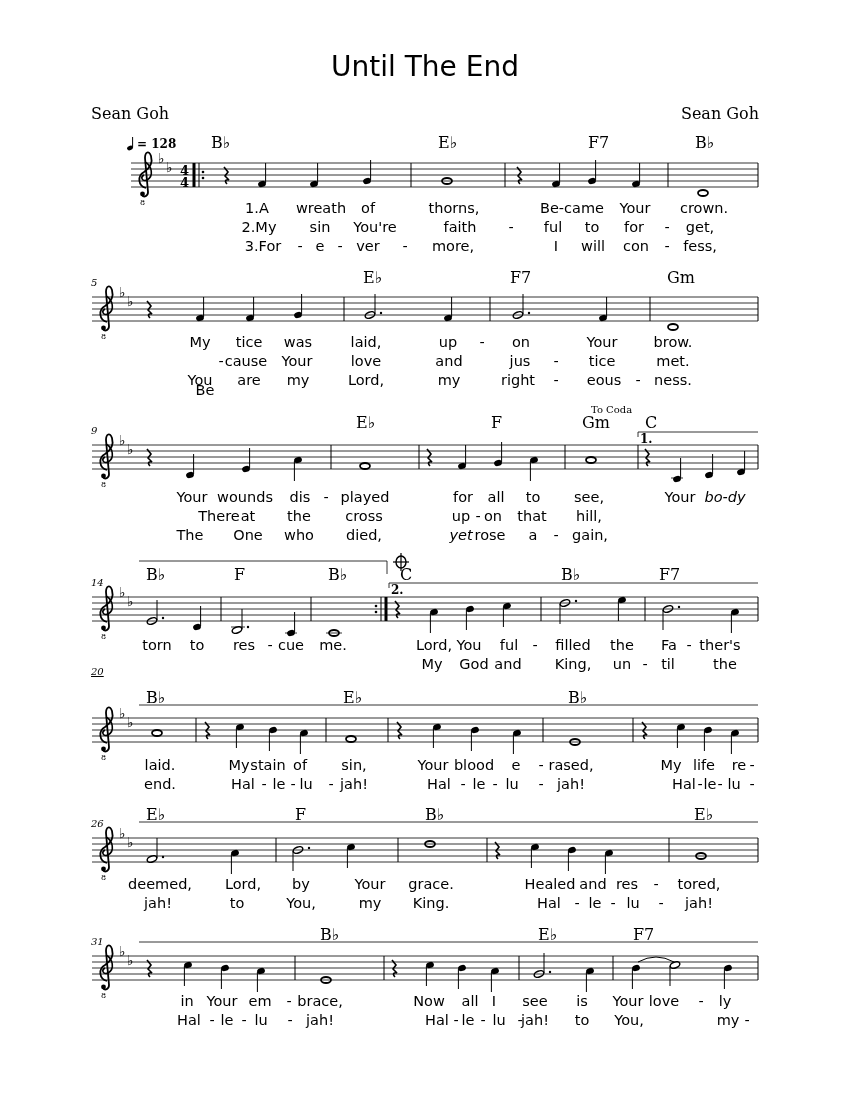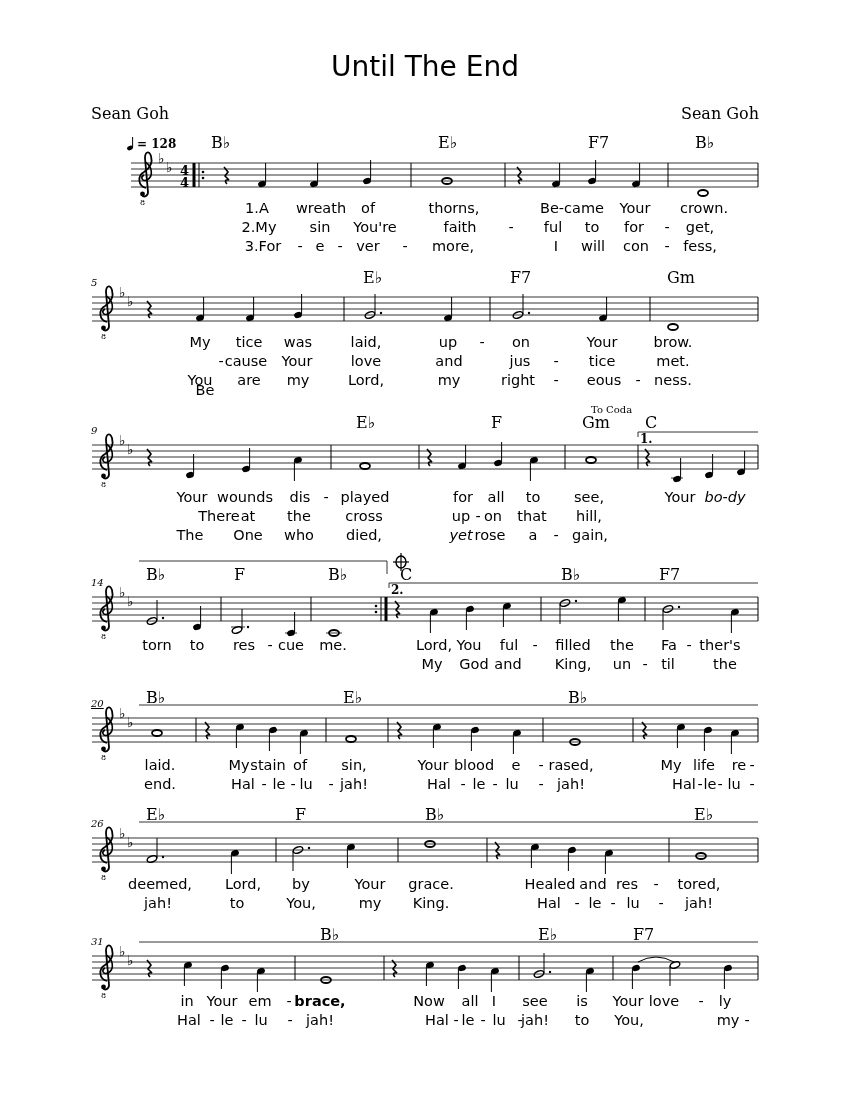--- a/index.html
+++ b/index.html
@@ -350,21 +350,21 @@
       <line x1="670" y1="966" x2="670" y2="986" stroke="#000"></line>
     <ellipse cx="728" cy="968" rx="4" ry="3" transform="rotate(-20 728 968)"></ellipse>
       <line x1="724.4" y1="969" x2="724.4" y2="989" stroke="#000"></line>
     <line x1="758" y1="956" x2="758" y2="980" stroke="#000"></line>
   </g>
 </svg>
 
 <div class="measure-num" style="left:91px;top:277px;">5</div>
 <div class="measure-num" style="left:91px;top:425px;">9</div>
 <div class="measure-num" style="left:91px;top:577px;">14</div>
-<div class="measure-num" style="left:91px;top:698px;text-decoration:underline;">20</div>
+<div class="measure-num" style="left:91px;top:666px;text-decoration:underline;">20</div>
 <div class="measure-num" style="left:91px;top:818px;">26</div>
 <div class="measure-num" style="left:91px;top:936px;">31</div>
 
 <div class="small-text" style="left:591px;top:404px;">To Coda</div>
 <div class="volta-num" style="left:640px;top:432px;">1.</div>
 <div class="volta-num" style="left:391px;top:583px;">2.</div>
 
 <div id="chords">
     <div class="chord" style="left: 213px; top: 133px;">B♭</div>
     <div class="chord" style="left: 440px; top: 133px;">E♭</div>
@@ -559,21 +559,21 @@
     <span class="lyric" style="left: 577px; top: 895px;">-</span>
     <span class="lyric" style="left: 595px; top: 895px;">le</span>
     <span class="lyric" style="left: 613px; top: 895px;">-</span>
     <span class="lyric" style="left: 633px; top: 895px;">lu</span>
     <span class="lyric" style="left: 661px; top: 895px;">-</span>
     <span class="lyric" style="left: 699px; top: 895px;">jah!</span>
     <span class="lyric" style="left: 187px; top: 993px;">in</span>
     <span class="lyric" style="left: 222px; top: 993px;">Your</span>
     <span class="lyric" style="left: 260px; top: 993px;">em</span>
     <span class="lyric" style="left: 289px; top: 993px;">-</span>
-    <span class="lyric" style="left: 320px; top: 993px; font-weight: bold;">brace,</span>
+    <span class="lyric" style="left: 320px; top: 993px;">brace,</span>
     <span class="lyric" style="left: 429px; top: 993px;">Now</span>
     <span class="lyric" style="left: 470px; top: 993px;">all</span>
     <span class="lyric" style="left: 494px; top: 993px;">I</span>
     <span class="lyric" style="left: 535px; top: 993px;">see</span>
     <span class="lyric" style="left: 582px; top: 993px;">is</span>
     <span class="lyric" style="left: 628px; top: 993px;">Your</span>
     <span class="lyric" style="left: 664px; top: 993px;">love</span>
     <span class="lyric" style="left: 701px; top: 993px;">-</span>
     <span class="lyric" style="left: 725px; top: 993px;">ly</span>
     <span class="lyric" style="left: 189px; top: 1012px;">Hal</span>

